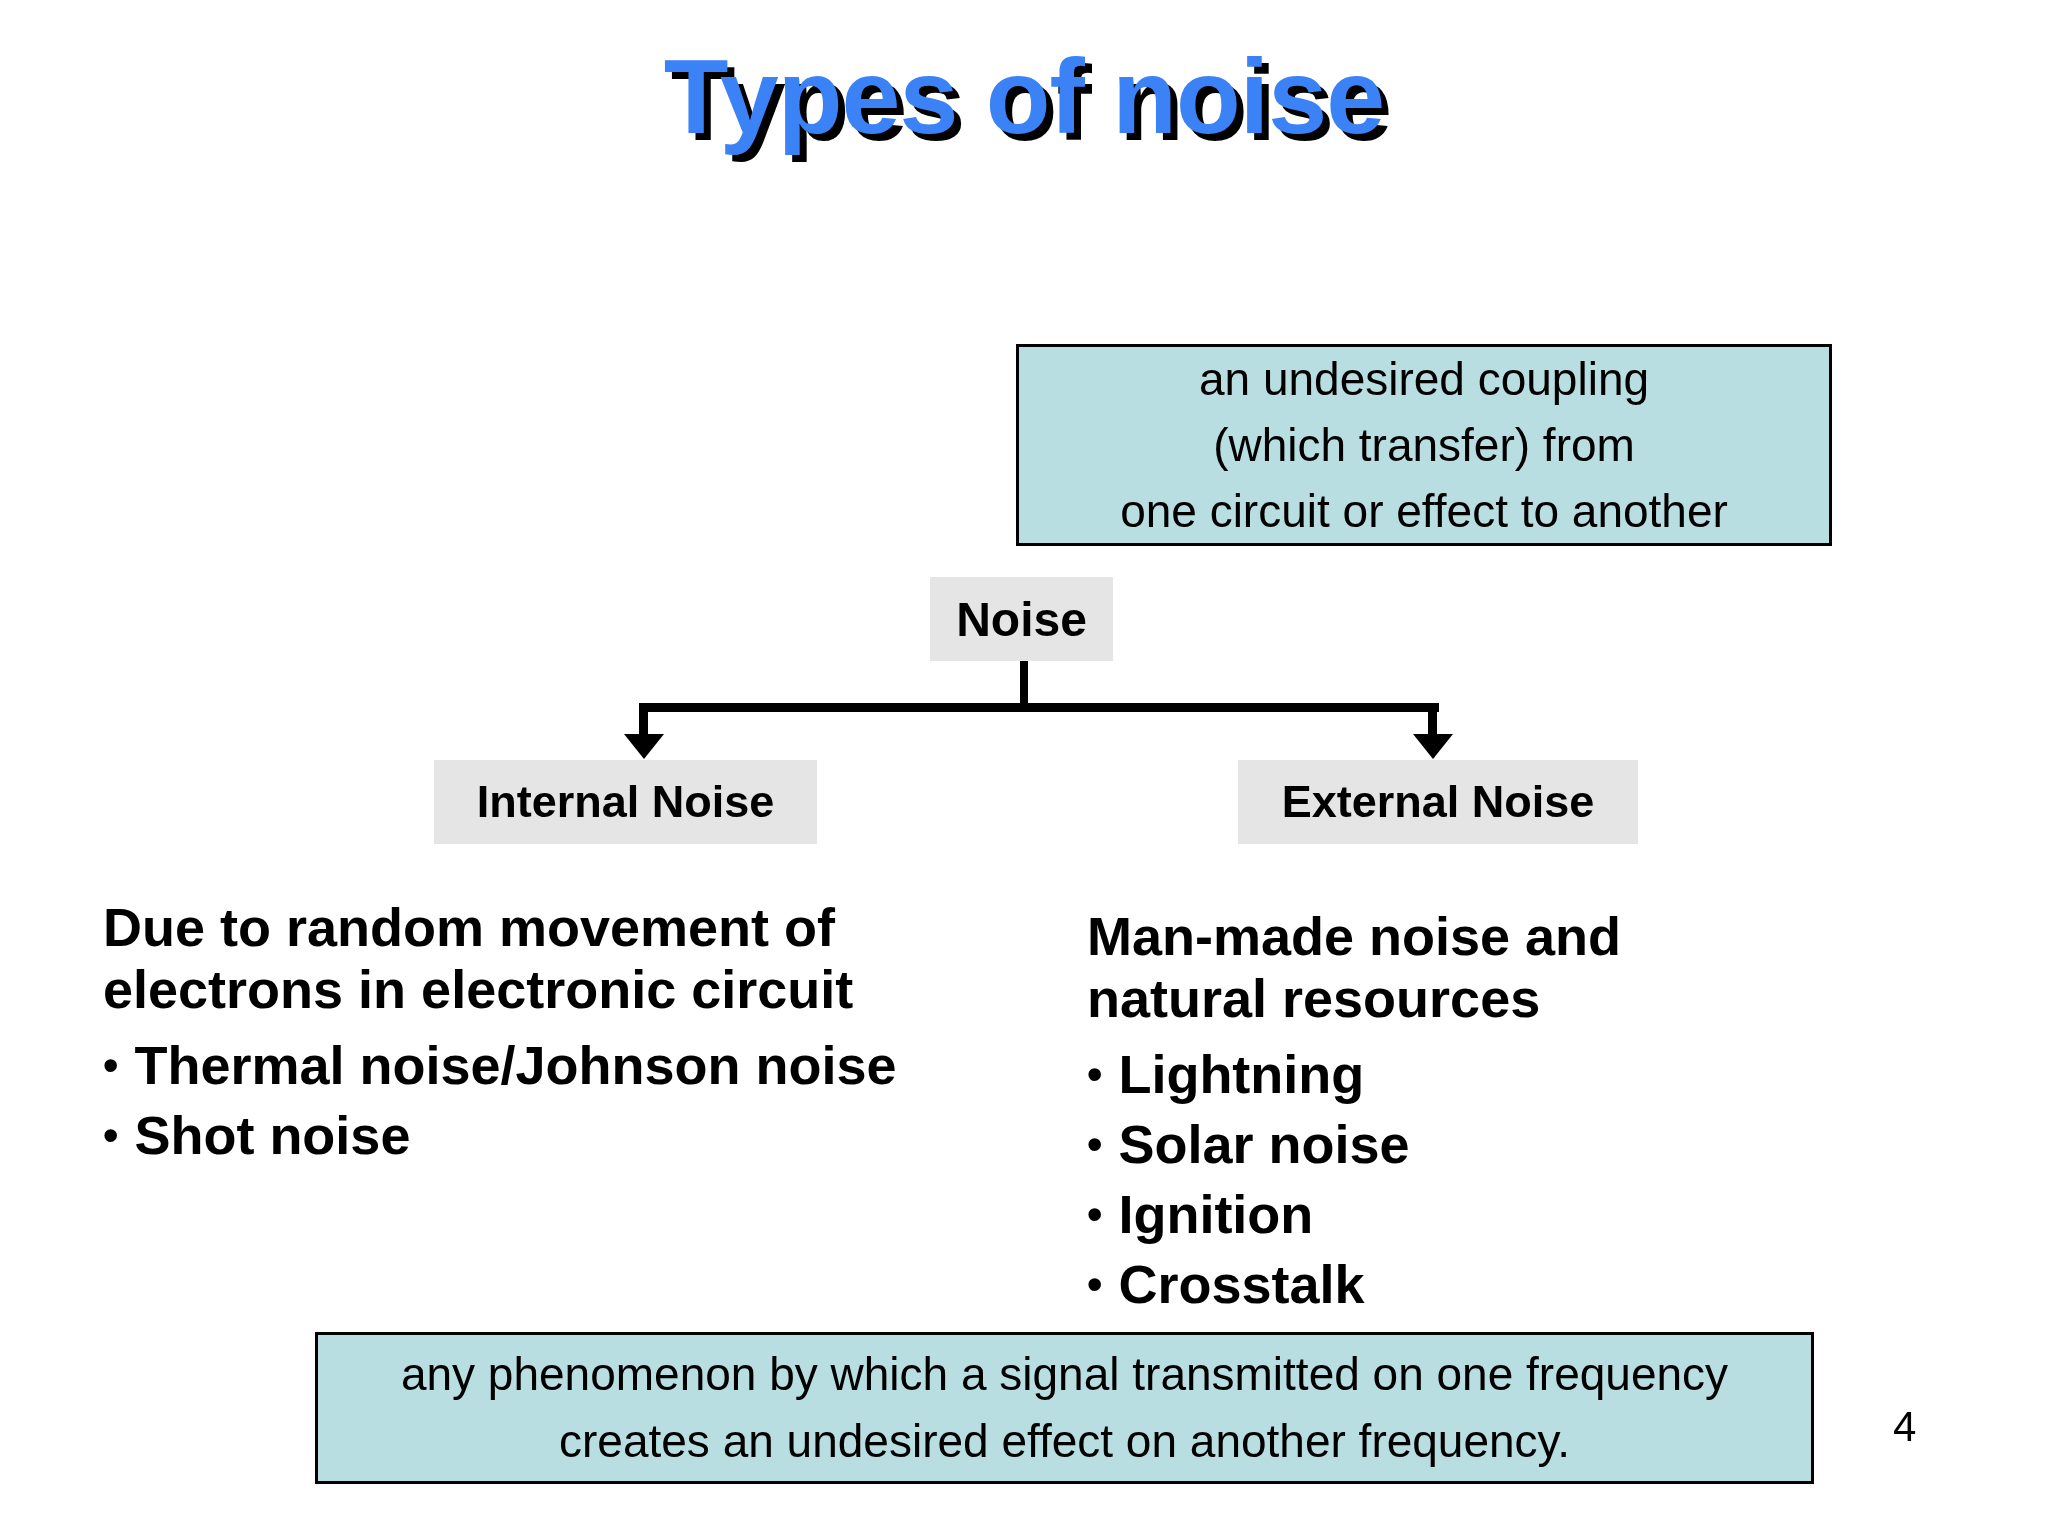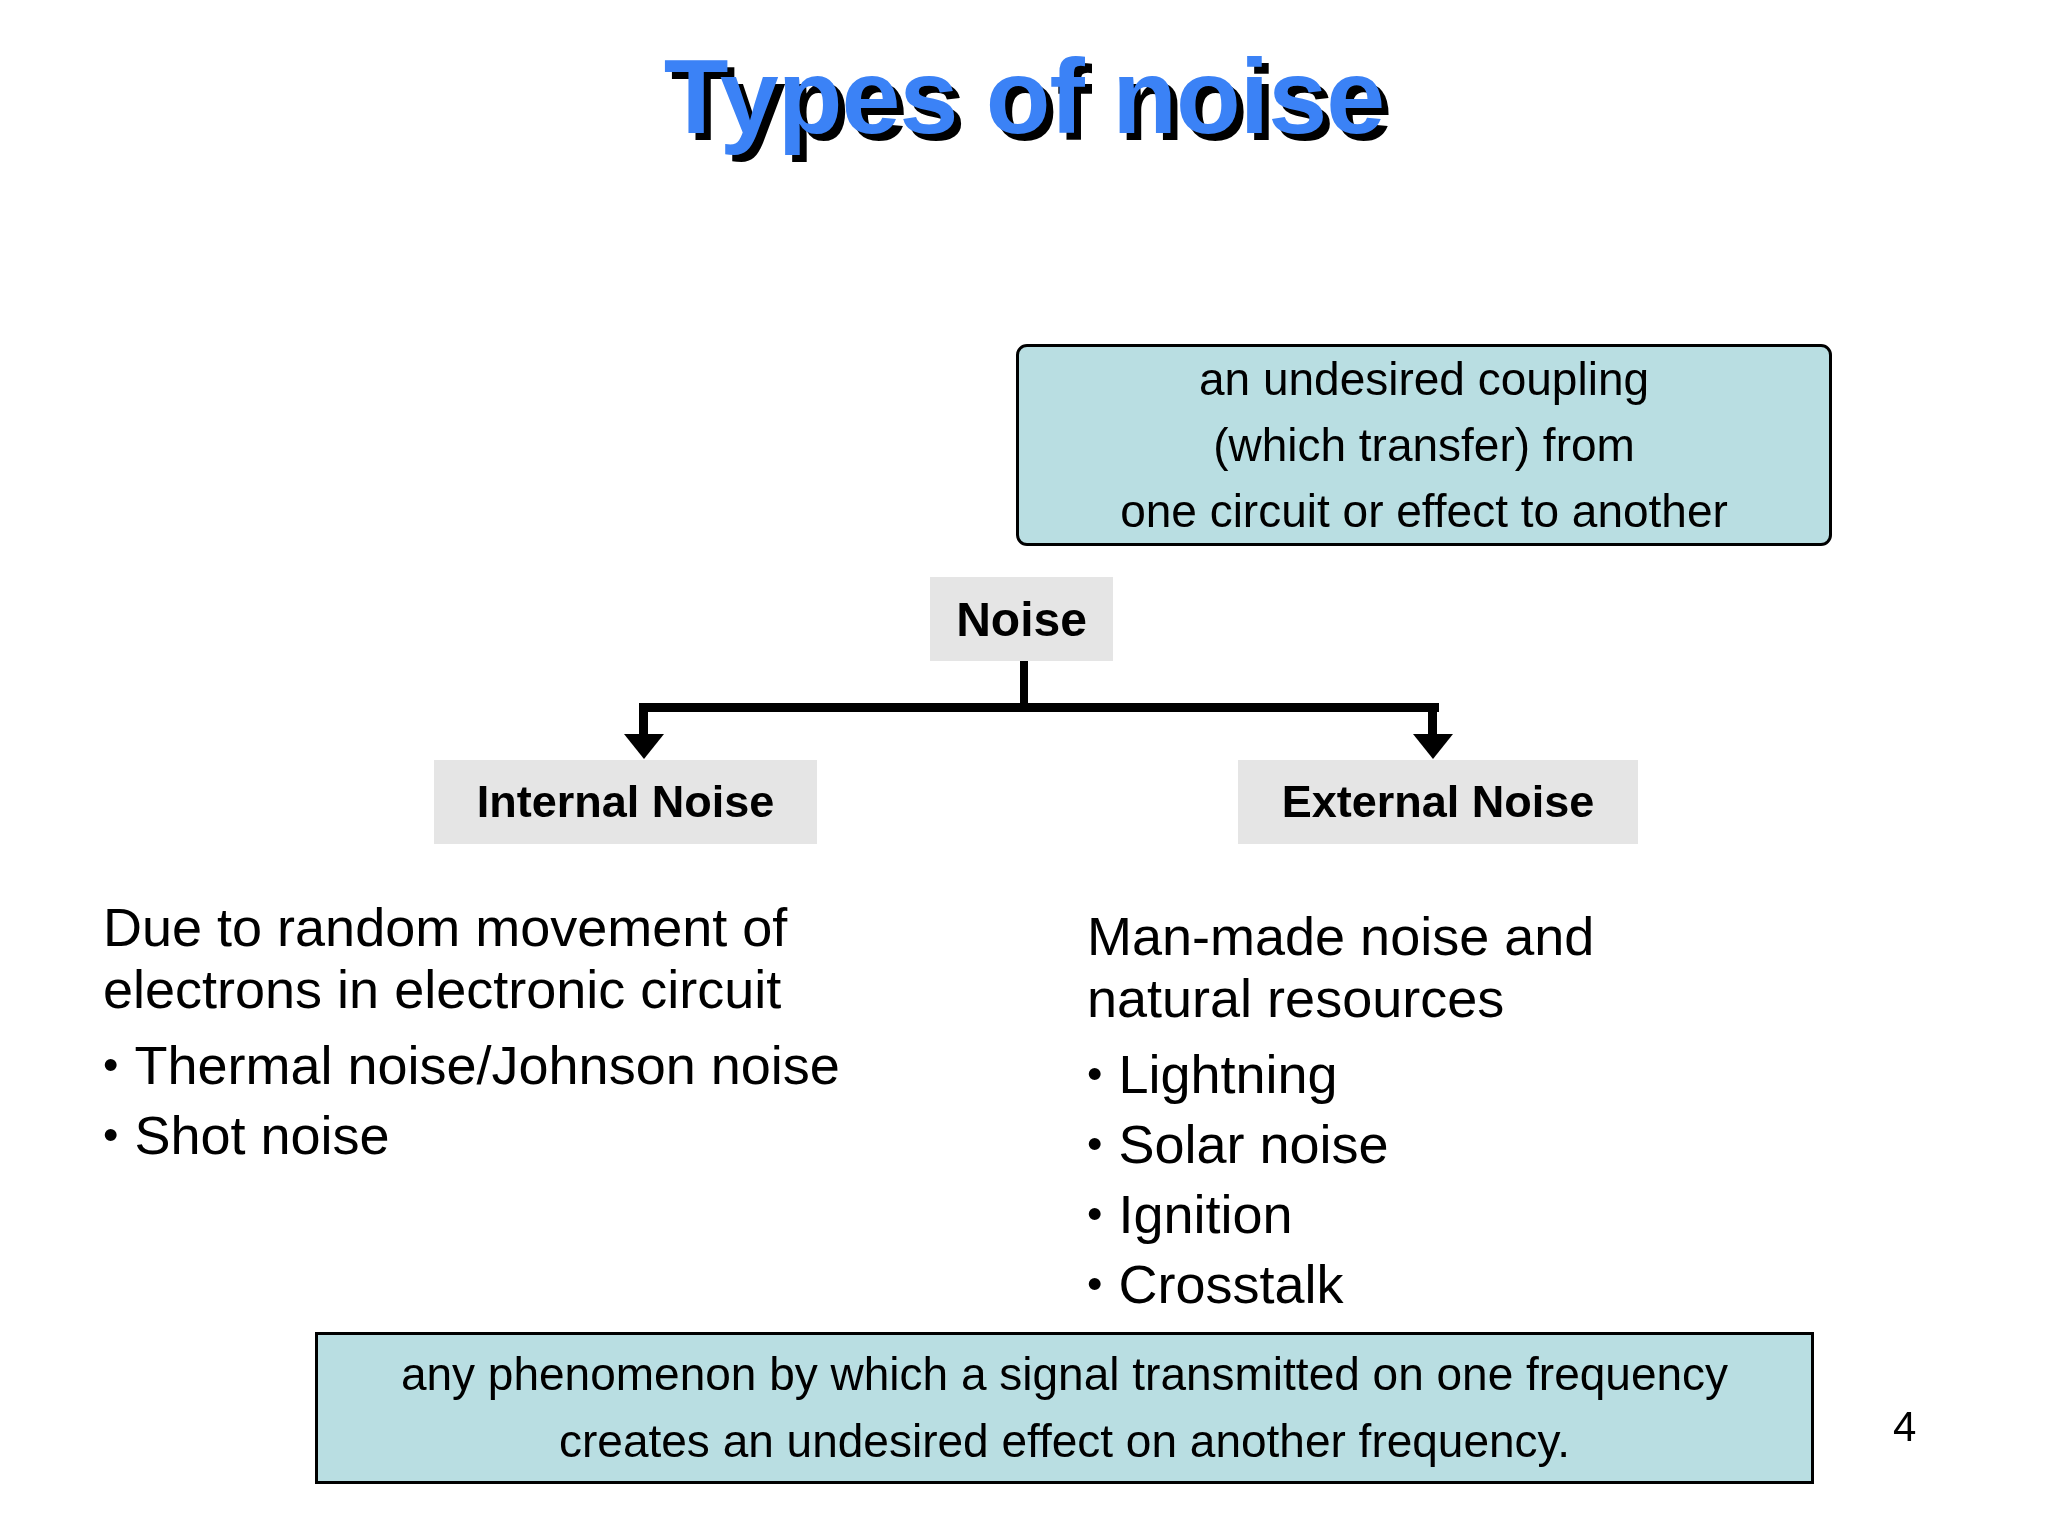--- a/index.html
+++ b/index.html
@@ -42,21 +42,20 @@
     align-items: center;
     text-align: center;
     font-size: 46px;
     line-height: 66px;
   }
   .def-box-coupling {
     left: 1016px;
     top: 344px;
     width: 816px;
     height: 202px;
-    border-radius: 11px;
   }
   .def-box-crosstalk {
     left: 315px;
     top: 1332px;
     width: 1499px;
     height: 152px;
     line-height: 67px;
   }
 
   
@@ -102,21 +101,21 @@
     height: 0;
     border-left: 20px solid transparent;
     border-right: 20px solid transparent;
     border-top: 25px solid #000000;
   }
   .arrowhead-left  { left: 624px;  top: 734px; }
   .arrowhead-right { left: 1413px; top: 734px; }
 
   
   .desc {
-    font-weight: normal;
+    font-weight: bold;
     font-size: 54px;
   }
   .desc-internal {
     left: 103px;
     top: 896px;
     width: 880px;
   }
   .desc-external {
     left: 1087px;
     top: 905px;

